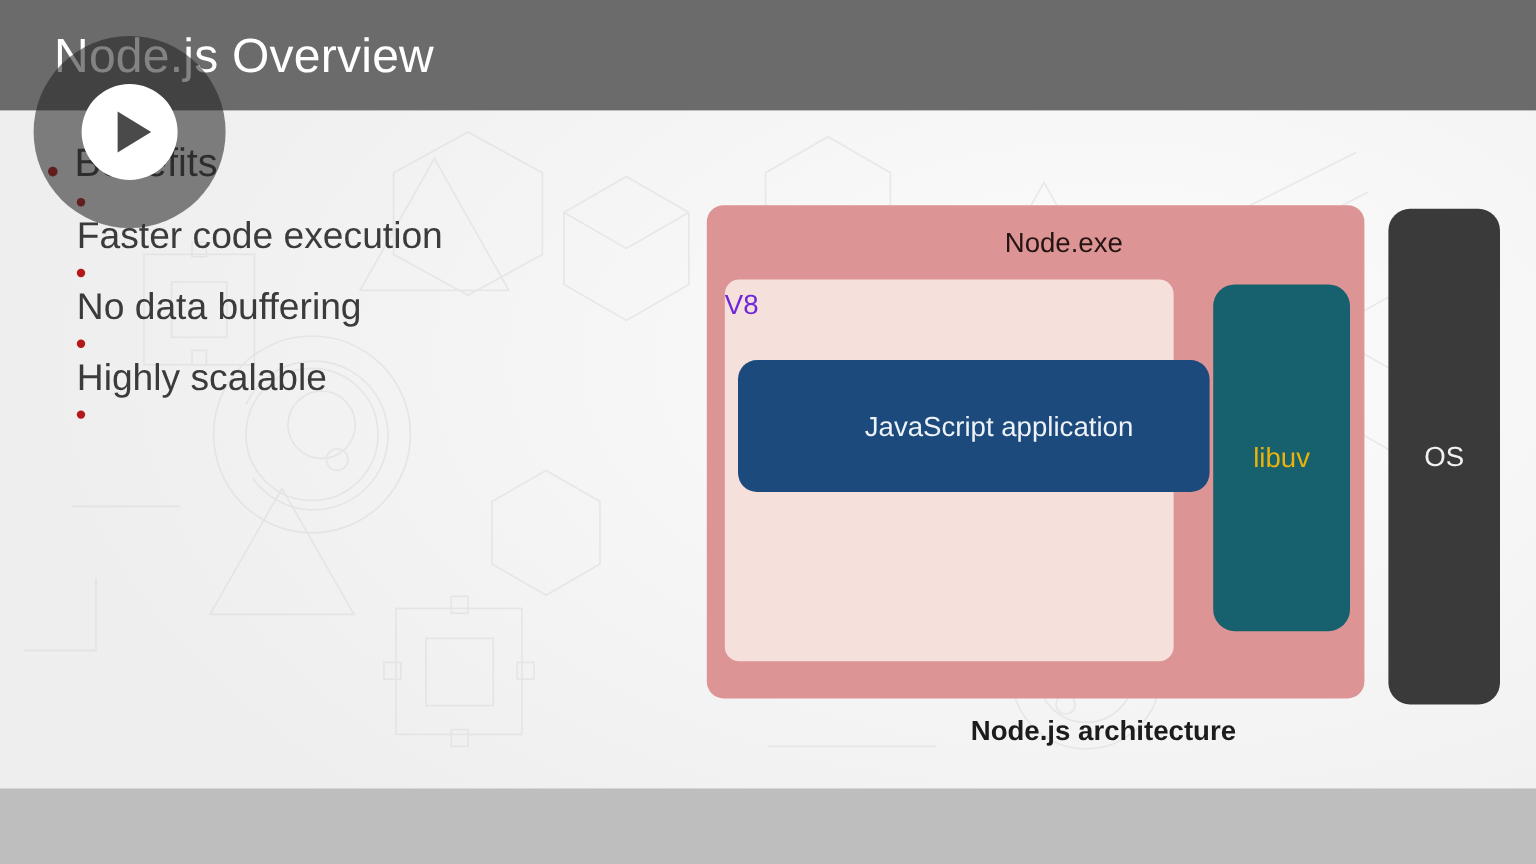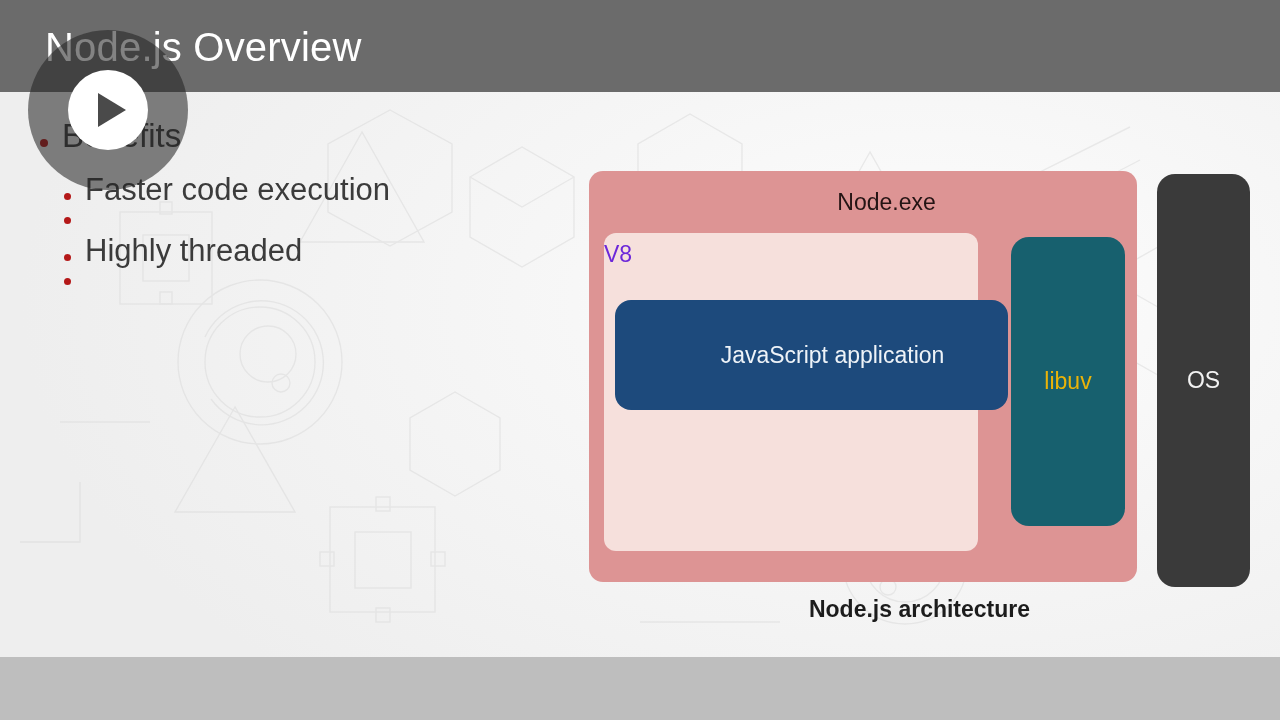--- a/index.html
+++ b/index.html
@@ -69,21 +69,21 @@
     left: 40px;
     top: 112px;
     width: 560px;
   }
   .bullet-row {
     display: flex;
     align-items: baseline;
     white-space: nowrap;
   }
   .bullet-row.level-0 { margin-left: 0px; margin-bottom: 5px; }
-  .bullet-row.level-1 { margin-left: 24px; margin-bottom: 2px; }
+  .bullet-row.level-1 { margin-left: 24px; margin-bottom: 2px; flex-direction: column; }
 
   .bullet-dot {
     display: inline-block;
     border-radius: 50%;
     background: #b41818;
     flex: 0 0 auto;
   }
   .level-0 .bullet-dot { width: 8px; height: 8px; margin-right: 14px; }
   .level-1 .bullet-dot { width: 7px; height: 7px; margin-right: 14px; }
 
@@ -277,24 +277,25 @@
       <div class="bullet-row level-0">
         <span class="bullet-dot"></span>
         <span class="bullet-text">Benefits</span>
       </div>
       <div class="bullet-row level-1">
         <span class="bullet-dot"></span>
         <span class="bullet-text">Faster code execution</span>
       </div>
       <div class="bullet-row level-1">
         <span class="bullet-dot"></span>
+        <span class="bullet-text">No data buffering</span>
       </div>
       <div class="bullet-row level-1">
         <span class="bullet-dot"></span>
-        <span class="bullet-text">Highly threaded</span>
+        <span class="bullet-text">Highly scalable</span>
       </div>
       <div class="bullet-row level-1">
         <span class="bullet-dot"></span>
       </div>
     </div>
 
     <div id="diagram">
       <div id="node-exe-box">
         <div id="node-exe-label">Node.exe</div>
       </div>

